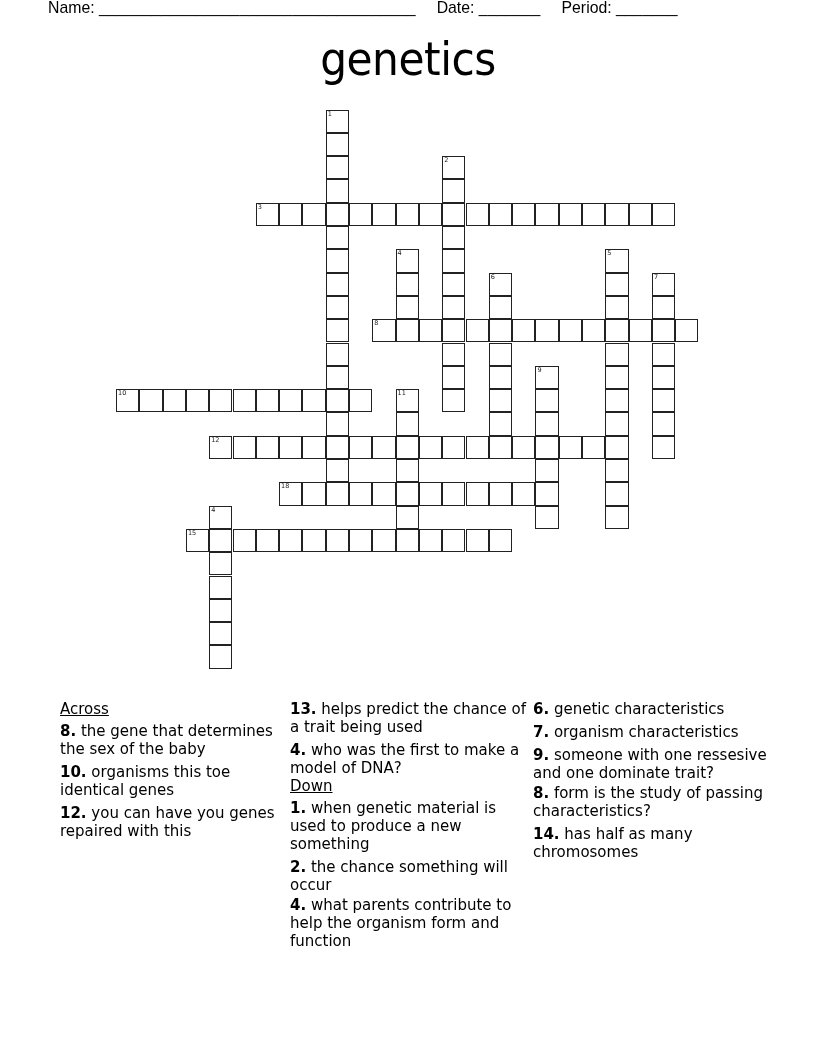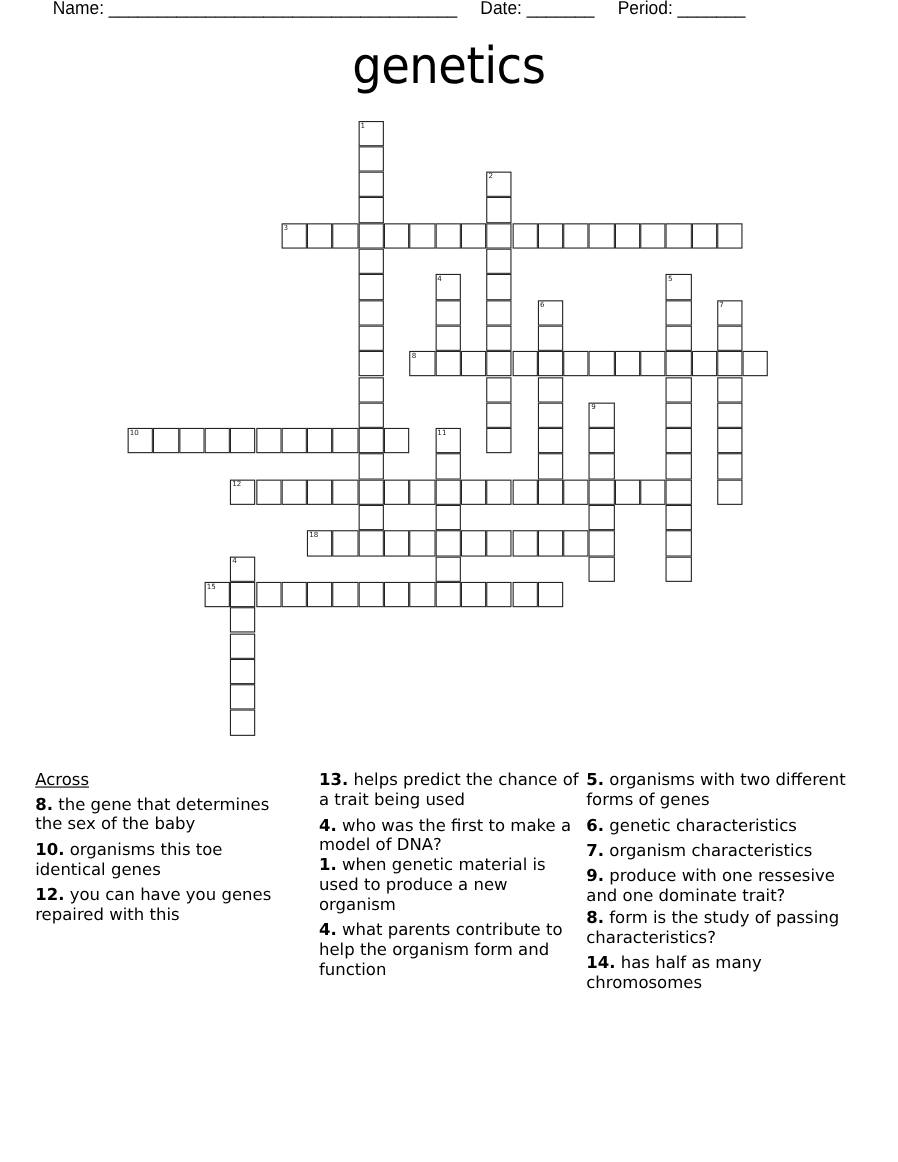--- a/index.html
+++ b/index.html
@@ -7,21 +7,21 @@
   .header { position: absolute; top: -2px; left: 48px; font-family: "Liberation Sans", sans-serif; font-size: 17px; white-space: nowrap; transform: scaleX(0.93); transform-origin: left top; }
   .header span { margin-right: 4px; }
   .title { position: absolute; top: 32px; left: 0; width: 816px; text-align: center; font-family: "DejaVu Sans", sans-serif; font-size: 46px; letter-spacing: -0.5px; transform: scaleX(0.92); transform-origin: center top; }
   .grid { position: absolute; left: 116.5px; top: 110px; }
   .cell { position: absolute; width: 23.3px; height: 23.3px; box-sizing: border-box; border: 1px solid #222; background: #fff; margin-left: -0.5px; margin-top: -0.5px; }
   .cell .num { position: absolute; top: 0px; left: 1px; font-size: 6.5px; line-height: 7px; font-family: "DejaVu Sans", sans-serif; color: #222; }
   .clues { position: absolute; top: 700px; font-family: "DejaVu Sans", sans-serif; font-size: 15px; line-height: 18px; }
   .clues .heading { font-weight: normal; text-decoration: underline; margin: 0 0 4px 0; }
   .clue { margin: 0 0 5px 0; }
   .clue b { font-weight: bold; }
-  .col1 { left: 32px; width: 236px; }
+  .col1 { left: 60px; width: 236px; }
   .col2 { left: 290px; width: 240px; }
   .col3 { left: 533px; width: 240px; }
 </style>
 </head>
 <body>
 
 <div class="header">
   <span>Name: ____________________________________</span>
   <span style="margin-left:14px">Date: _______</span>
   <span style="margin-left:14px">Period: _______</span>
@@ -215,24 +215,25 @@
 <div class="clues col1">
   <div class="heading">Across</div>
   <div class="clue"><b>8.</b><span> the gene that determines the sex of the baby</span></div>
   <div class="clue"><b>10.</b><span> organisms this toe identical genes</span></div>
   <div class="clue"><b>12.</b><span> you can have you genes repaired with this</span></div>
 </div>
 
 <div class="clues col2">
   <div class="clue"><b>13.</b><span> helps predict the chance of a trait being used</span></div>
   <div class="clue" style="margin-bottom:0"><b>4.</b><span> who was the first to make a model of DNA?</span></div>
-  <div class="clue"><b>1.</b><span> when genetic material is used to produce a new organism</span></div>
+  <div class="heading">Down</div>
+  <div class="clue"><b>1.</b><span> when genetic material is used to produce a new something</span></div>
+  <div class="clue" style="margin-bottom:2px"><b>2.</b><span> the chance something will occur</span></div>
   <div class="clue"><b>4.</b><span> what parents contribute to help the organism form and function</span></div>
 </div>
 
 <div class="clues col3">
-  <div class="clue"><b>5.</b><span> organisms with two different forms of genes</span></div>
   <div class="clue"><b>6.</b><span> genetic characteristics</span></div>
   <div class="clue"><b>7.</b><span> organism characteristics</span></div>
-  <div class="clue" style="margin-bottom:2px"><b>9.</b><span> produce with one ressesive and one dominate trait?</span></div>
+  <div class="clue" style="margin-bottom:2px"><b>9.</b><span> someone with one ressesive and one dominate trait?</span></div>
   <div class="clue"><b>8.</b><span> form is the study of passing characteristics?</span></div>
   <div class="clue"><b>14.</b><span> has half as many chromosomes</span></div>
 </div>
 
 </body></html>

